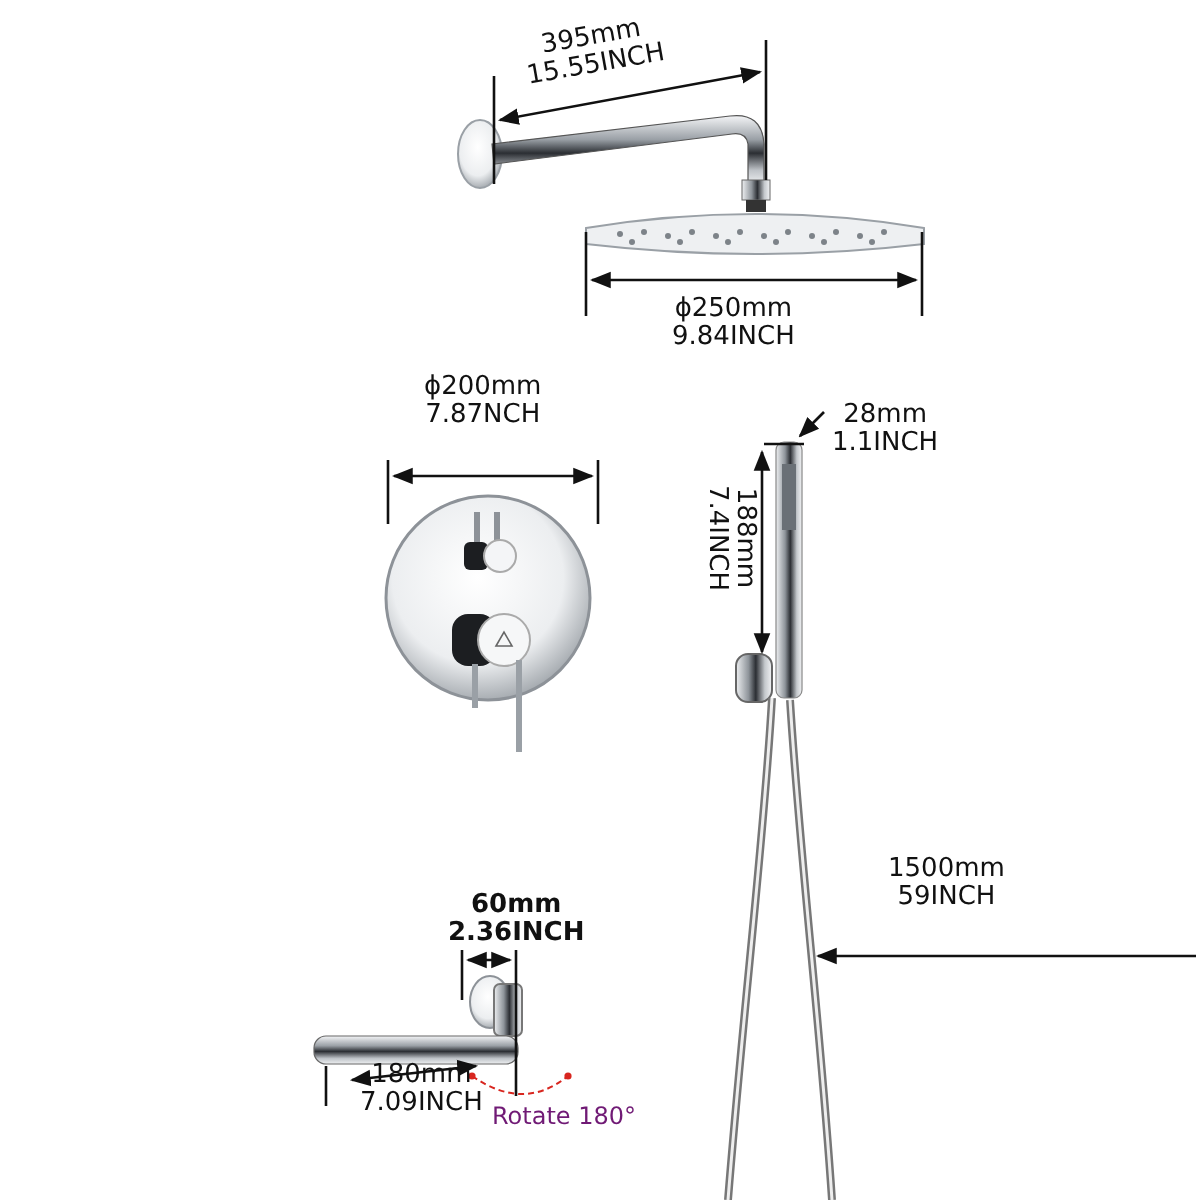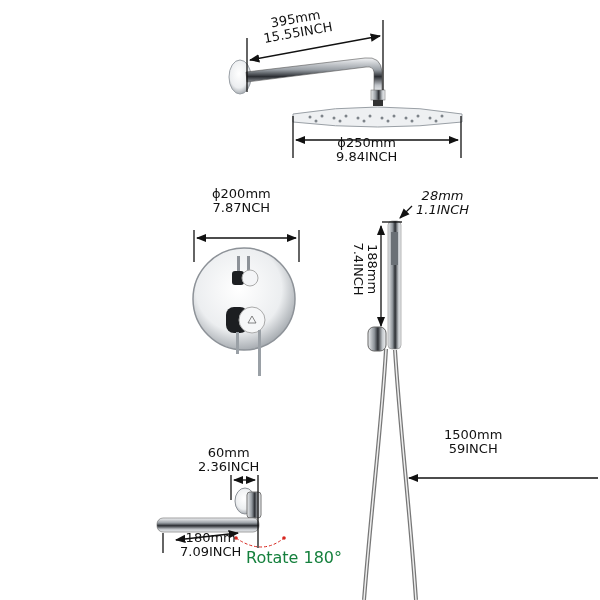--- a/index.html
+++ b/index.html
@@ -4,21 +4,21 @@
 <style>
   html, body { margin:0; padding:0; background:#ffffff; }
   body { width:600px; height:600px; position:relative; overflow:hidden;
          font-family:"DejaVu Sans", sans-serif; color:#111; }
   svg.art { position:absolute; left:0; top:0; width:600px; height:600px; }
   .lbl { position:absolute; font-family:"DejaVu Sans", sans-serif; color:#111;
          line-height:14px; text-align:center; white-space:nowrap; }
   .lbl span { display:block; }
   .sz13 { font-size:13px; }
   .vert { transform-origin:center center; transform:rotate(90deg); }
-  .red { color:#15803d; font-size:16px; }
+  .red { color:#701a75; font-size:12px; }
 </style>
 </head>
 <body>
 
 <svg class="art" viewBox="0 0 600 600">
   <defs>
     <linearGradient id="chromeH" x1="0" y1="0" x2="0" y2="1">
       <stop offset="0" stop-color="#f4f5f7"></stop>
       <stop offset="0.35" stop-color="#9aa0a6"></stop>
       <stop offset="0.55" stop-color="#2b2e33"></stop>
@@ -133,41 +133,41 @@
   </g>
   <path d="M236 538 Q262 556 284 538" stroke="#d8261f" stroke-width="1" fill="none" stroke-dasharray="3,2"></path>
   <circle cx="236" cy="538" r="1.8" fill="#d8261f"></circle>
     <circle cx="284" cy="538" r="1.8" fill="#d8261f"></circle>
 </svg>
 
 <div class="lbl sz13" style="left:262px;top:12px;transform:rotate(-10deg);">
   <span>395mm</span>
   <span>15.55INCH</span>
 </div>
-<div class="lbl sz13" style="left:336px;top:136px;">
+<div class="lbl sz13" style="left:336px;top:148px;">
   <span>ϕ250mm</span>
   <span>9.84INCH</span>
 </div>
 <div class="lbl sz13" style="left:212px;top:187px;">
   <span>ϕ200mm</span>
   <span>7.87NCH</span>
 </div>
-<div class="lbl sz13" style="left:416px;top:189px;font-style:italic;">
+<div class="lbl sz13" style="left:416px;top:201px;">
   <span>28mm</span>
   <span>1.1INCH</span>
 </div>
 <div class="lbl sz13 vert" style="left:330px;top:255px;width:70px;">
   <span>188mm</span>
   <span>7.4INCH</span>
 </div>
 <div class="lbl sz13" style="left:444px;top:428px;">
   <span>1500mm</span>
   <span>59INCH</span>
 </div>
-<div class="lbl sz13" style="left:198px;top:446px;">
+<div class="lbl sz13" style="left:224px;top:446px;font-weight:bold;">
   <span>60mm</span>
   <span>2.36INCH</span>
 </div>
 <div class="lbl sz13" style="left:180px;top:515px;margin-top:16px;">
   <span>180mm</span>
   <span>7.09INCH</span>
 </div>
 <div class="lbl red" style="left:246px;top:551px;">Rotate 180°</div>
 
 </body></html>

